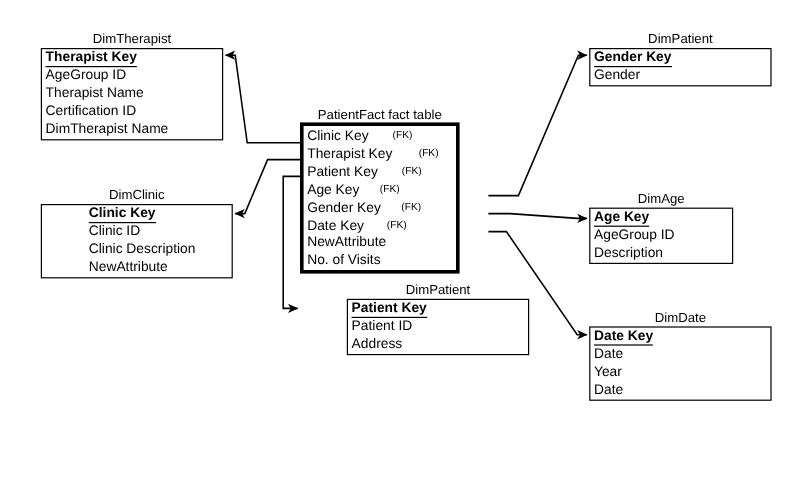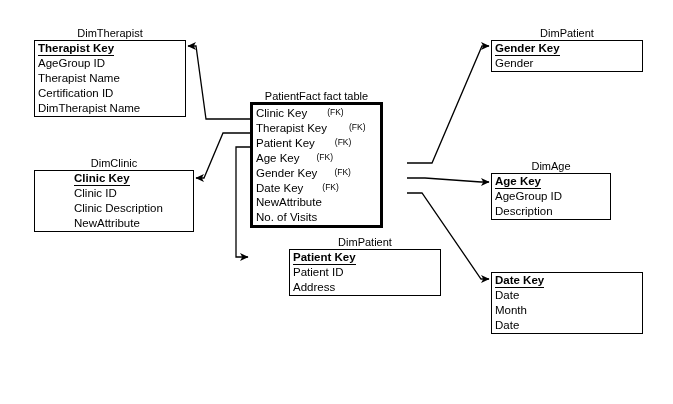--- a/index.html
+++ b/index.html
@@ -115,21 +115,22 @@
   <div class="entity" style="left:491px;top:173px;width:120px;">
     <div class="ent-title">DimAge</div>
     <div class="rows">
       <div class="row pk"><span class="kname">Age Key</span></div>
       <div class="row"><span>AgeGroup ID</span></div>
       <div class="row"><span>Description</span></div>
     </div>
   </div>
 
   <div class="entity" style="left:491px;top:272px;width:152px;">
+    <div class="ent-title">DimDate</div>
     <div class="rows">
       <div class="row pk"><span class="kname">Date Key</span></div>
       <div class="row"><span>Date</span></div>
-      <div class="row"><span>Month</span></div>
+      <div class="row"><span>Year</span></div>
       <div class="row"><span>Date</span></div>
     </div>
   </div>
 
 </div>
 
 </body></html>

